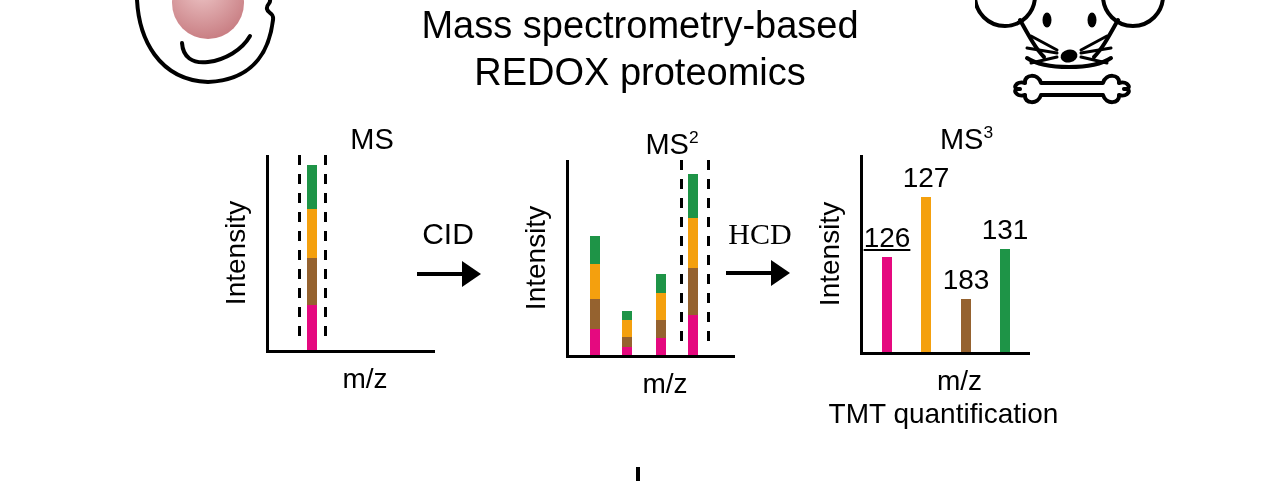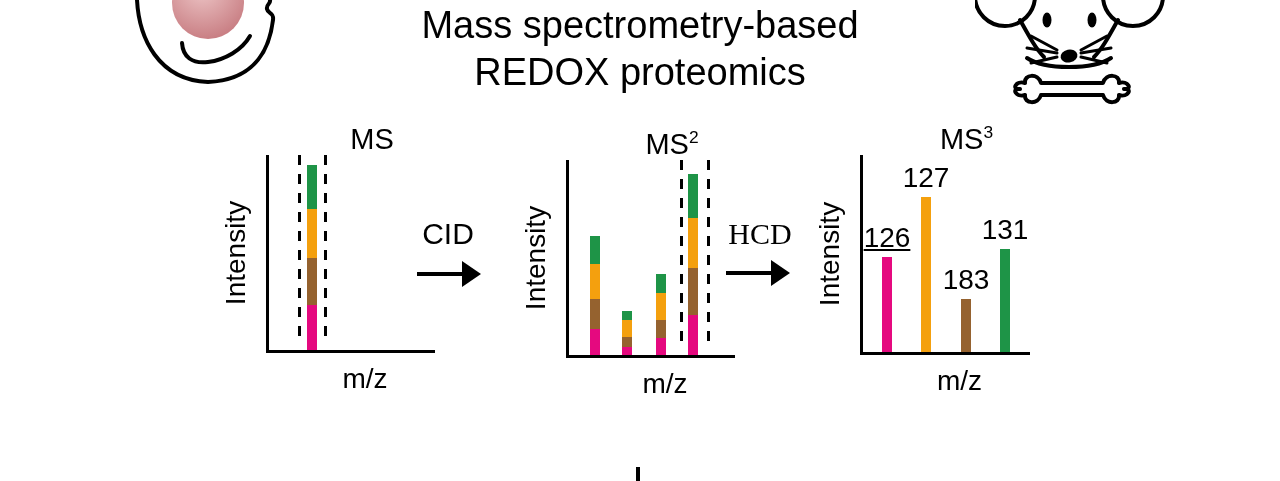--- a/index.html
+++ b/index.html
@@ -140,15 +140,16 @@
       <div class="bar-label" style="left: 24px; bottom: 98px; text-decoration: underline;">126</div>
       <div class="bar-seg" style="left: 58px; width: 10px; bottom: 0px; height: 155px; background: rgb(244, 160, 14);"></div>
       <div class="bar-label" style="left: 63px; bottom: 158px;">127</div>
       <div class="bar-seg" style="left: 98px; width: 10px; bottom: 0px; height: 53px; background: rgb(149, 98, 47);"></div>
       <div class="bar-label" style="left: 103px; bottom: 56px;">183</div>
       <div class="bar-seg" style="left: 137px; width: 10px; bottom: 0px; height: 103px; background: rgb(30, 148, 71);"></div>
       <div class="bar-label" style="left: 142px; bottom: 106px;">131</div>
     </div>
   <div class="ylabel">Intensity</div>
   <div class="xlabel">m/z</div>
+  <div class="caption">TMT quantification</div>
 </div>
 
 <div id="down-connector" class="abs"></div>
 
 </body></html>

